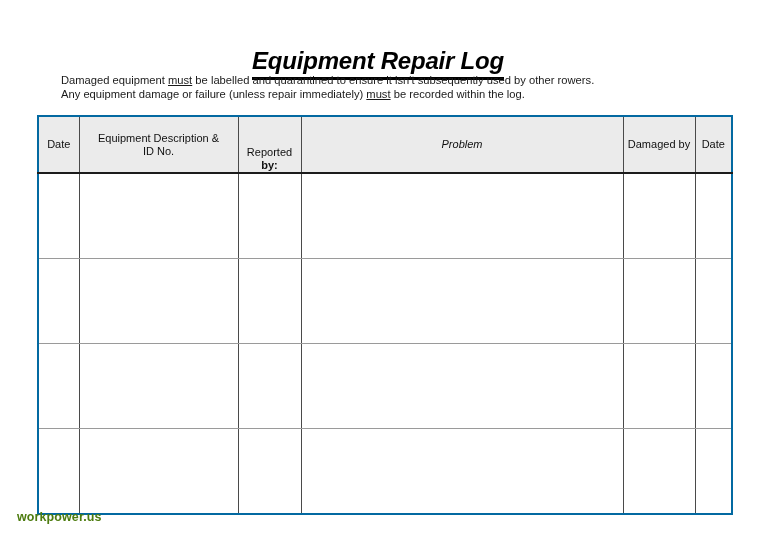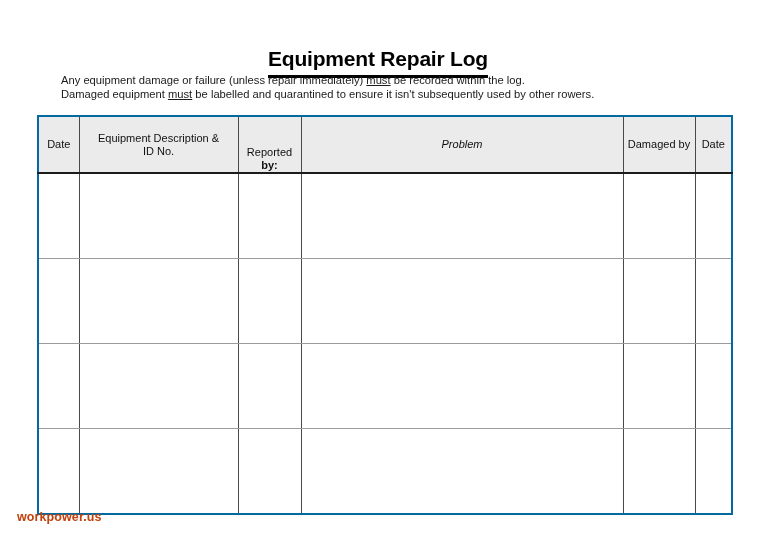--- a/index.html
+++ b/index.html
@@ -27,25 +27,26 @@
     background: #ffffff;
   }
 
   
   .doc-title {
     position: absolute;
     left: 0;
     top: 30px;
     width: 756px;
     text-align: center;
-    font-size: 21px;
+    font-size: 24px;
     font-weight: bold;
     letter-spacing: -0.2px;
     line-height: 30px;
     white-space: nowrap;
+    font-style: italic;
   }
   .doc-title .title-text {
     display: inline-block;
     border-bottom: 3px solid #000;
     padding-bottom: 1px;
   }
 
   
   .instructions {
     position: absolute;
@@ -115,36 +116,36 @@
   col.c-repaired  { width: 72px; }
   col.c-date2     { width: 37px; }
 
   
   .footer-brand {
     position: absolute;
     left: 17px;
     top: 510px;
     font-size: 12.5px;
     font-weight: bold;
-    color: #c2410c;
+    color: #4d7c0f;
     letter-spacing: 0.1px;
   }
 </style>
 </head>
 <body>
 
 <div class="page">
 
   <h1 class="doc-title">
     <span class="title-text">Equipment Repair Log</span>
   </h1>
 
   <div class="instructions">
+    <div class="line"><span>Damaged equipment </span><u>must</u><span> be labelled and quarantined to ensure it isn't subsequently used by other rowers.</span></div>
     <div class="line"><span>Any equipment damage or failure (unless repair immediately) </span><u>must</u><span> be recorded within the log.</span></div>
-    <div class="line"><span>Damaged equipment </span><u>must</u><span> be labelled and quarantined to ensure it isn't subsequently used by other rowers.</span></div>
   </div>
 
   <table class="log-table">
     <colgroup>
       <col class="c-date1">
       <col class="c-equip">
       <col class="c-reported">
       <col class="c-problem">
       <col class="c-repaired">
       <col class="c-date2">

